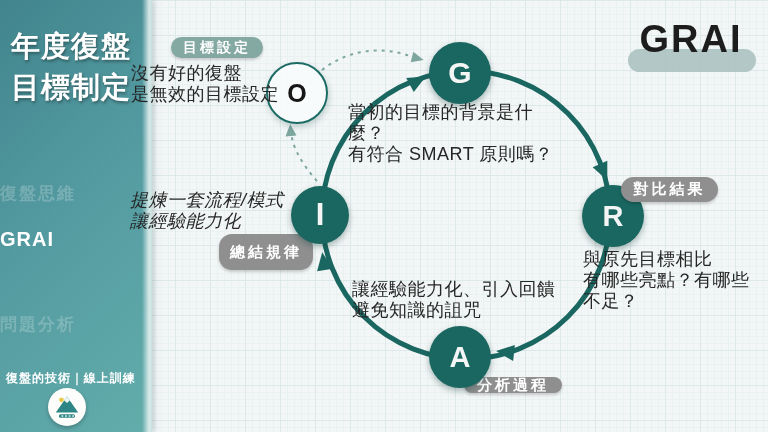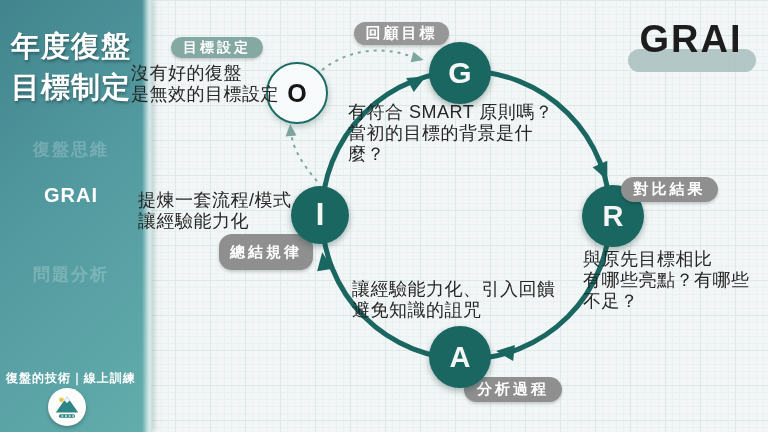--- a/index.html
+++ b/index.html
@@ -19,26 +19,26 @@
 
   
   .sidebar { position:absolute; left:0; top:0; width:152px; height:432px;
     background:linear-gradient(135deg,#41848d 0%, #539aa0 45%, #63adac 100%);
     box-shadow:2px 0 6px rgba(40,80,85,.25); }
   .sidebar::after { content:""; position:absolute; right:0; top:0; width:10px; height:100%;
     background:linear-gradient(90deg, rgba(255,255,255,0) 0%, rgba(235,245,244,.85) 70%, rgba(214,232,231,.9) 100%); }
   .side-title { position:absolute; left:0; top:26px; width:142px; text-align:center;
     color:#ffffff; font-weight:bold; font-size:29px; line-height:41px;
     text-shadow:1px 2px 3px rgba(0,0,0,.35); letter-spacing:1px; }
-  .menu-item { position:absolute; left:0; width:142px; text-align:center;
-    font-size:17px; font-weight:bold; color:rgba(255,255,255,.22); letter-spacing:2px; cursor:pointer; }
+  .menu-item { position:absolute; left:0; width:142px; 
+    font-size:17px; font-weight:bold; color:rgba(255,255,255,.22); letter-spacing:2px; cursor:pointer;margin-top:44px; }
   .mi-1 { top:138px; }
   .mi-2 { top:184px; font-size:20px; color:#ffffff; letter-spacing:1px; }
   .mi-3 { top:233px; }
-  .mi-4 { top:263px; }
+  .mi-4 { top:269px; }
   .side-footer { position:absolute; left:0; top:370px; width:142px; text-align:center;
     color:#ffffff; font-size:12px; font-weight:bold; letter-spacing:1px; }
   .side-logo { position:absolute; left:48px; top:388px; width:38px; height:38px; border-radius:50%;
     background:#fdfdfb; box-shadow:0 2px 4px rgba(0,0,0,.25); display:flex; align-items:center; justify-content:center; }
 
   
   .grai-heading { position:absolute; left:620px; top:18px; width:142px; height:56px; }
   .grai-hl { position:absolute; left:8px; top:31px; width:128px; height:23px; border-radius:12px;
     background:#a7c0bd; opacity:.85; }
   .grai-txt { position:absolute; left:0; top:0; width:142px; text-align:center;
@@ -56,31 +56,31 @@
   .node-i { left:291px; top:186px; width:58px; height:58px; font-size:31px; }
   .node-o { left:266px; top:62px;  width:62px; height:62px; font-size:25px;
     background:rgba(248,251,251,.92); border:2.5px solid #1c6b64; color:#161616;
     box-shadow:1px 3px 6px rgba(70,110,108,.3); }
 
   .pill { position:absolute; border-radius:13px; color:#ffffff; font-size:15px; font-weight:bold;
     display:flex; align-items:center; justify-content:center; letter-spacing:3px;
     background:#8f8f8f; box-shadow:0 2px 3px rgba(0,0,0,.18); z-index:1; }
   .pill-review  { left:354px; top:22px;  width:95px; height:23px; background:#979797; }
   .pill-compare { left:621px; top:177px; width:97px; height:25px; z-index:3;text-align:center; }
-  .pill-analyze { left:464px; top:377px; width:98px; height:25px;text-align:center; }
+  .pill-analyze { left:464px; top:377px; width:98px; height:16px;text-align:center; }
   .pill-summary { left:219px; top:234px; width:94px; height:36px; }
   .pill-goal    { left:171px; top:37px;  width:92px; height:21px; background:#84a8a2; font-size:14px; }
 
   .note { position:absolute; text-align:left; color:#262626; font-size:18px;
     line-height:21px; font-weight:500; z-index:2; letter-spacing:.5px; }
   .note-goal { left:131px; top:63px;  width:180px; }
   .note-g    { left:348px; top:102px; width:220px; }
   .note-r    { left:583px; top:249px; width:180px; }
   .note-a    { left:352px; top:279px; width:220px; }
-  .note-i    { left:138px; top:190px; width:180px; }
+  .note-i    { left:130px; top:190px; width:180px;font-style:italic; }
 </style>
 </head>
 <body>
 
 <div class="slide">
 
   <aside class="sidebar">
     <div class="side-title">
       <div>年度復盤</div>
       <div>目標制定</div>
@@ -115,39 +115,38 @@
     <polygon points="0,-8 18,0 0,8" fill="#1a6660" transform="translate(600,164) rotate(66)"></polygon>
     <polygon points="0,-8 18,0 0,8" fill="#1a6660" transform="translate(514,353) rotate(186)"></polygon>
     <polygon points="0,-8 18,0 0,8" fill="#1a6660" transform="translate(325,270) rotate(-99)"></polygon>
 
     <path d="M 317,181 C 302,164 291,146 291,129" fill="none" stroke="#7da69f" stroke-width="2" stroke-dasharray="3 5"></path>
     <path d="M 322,70 C 352,46 392,46 419,60" fill="none" stroke="#7da69f" stroke-width="2" stroke-dasharray="3 5"></path>
     <polygon points="0,-5.5 12,0 0,5.5" fill="#7da69f" transform="translate(291,136) rotate(-94)"></polygon>
     <polygon points="0,-5.5 12,0 0,5.5" fill="#7da69f" transform="translate(412,57) rotate(14)"></polygon>
   </svg>
 
-  <div class="pill pill-review">回顧目標</div>
   <div class="pill pill-compare">對比結果</div>
   <div class="pill pill-analyze">分析過程</div>
   <div class="pill pill-summary">總結規律</div>
   <div class="pill pill-goal">目標設定</div>
 
   <div class="node node-g">G</div>
   <div class="node node-r">R</div>
   <div class="node node-a">A</div>
   <div class="node node-i">I</div>
   <div class="node node-o">O</div>
 
   <div class="note note-goal">
     <div>沒有好的復盤</div>
     <div>是無效的目標設定</div>
   </div>
   <div class="note note-g">
+    <div>當初的目標的背景是什麼？</div>
     <div>有符合 SMART 原則嗎？</div>
-    <div>當初的目標的背景是什麼？</div>
   </div>
   <div class="note note-r">
     <div>與原先目標相比</div>
     <div>有哪些亮點？有哪些不足？</div>
   </div>
   <div class="note note-a">
     <div>讓經驗能力化、引入回饋</div>
     <div>避免知識的詛咒</div>
   </div>
   <div class="note note-i">

